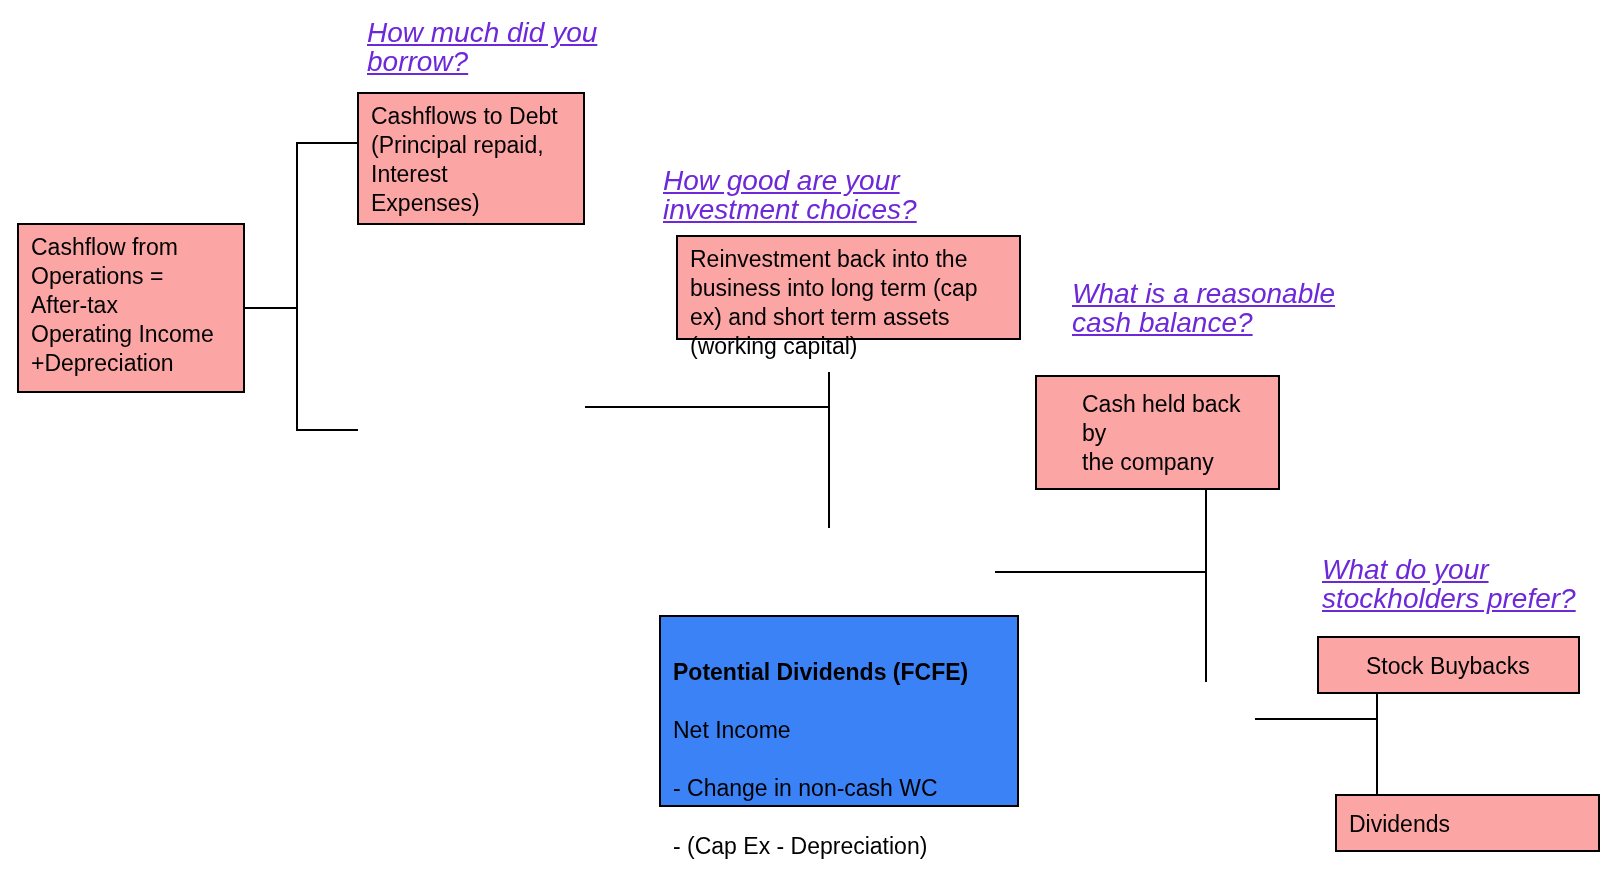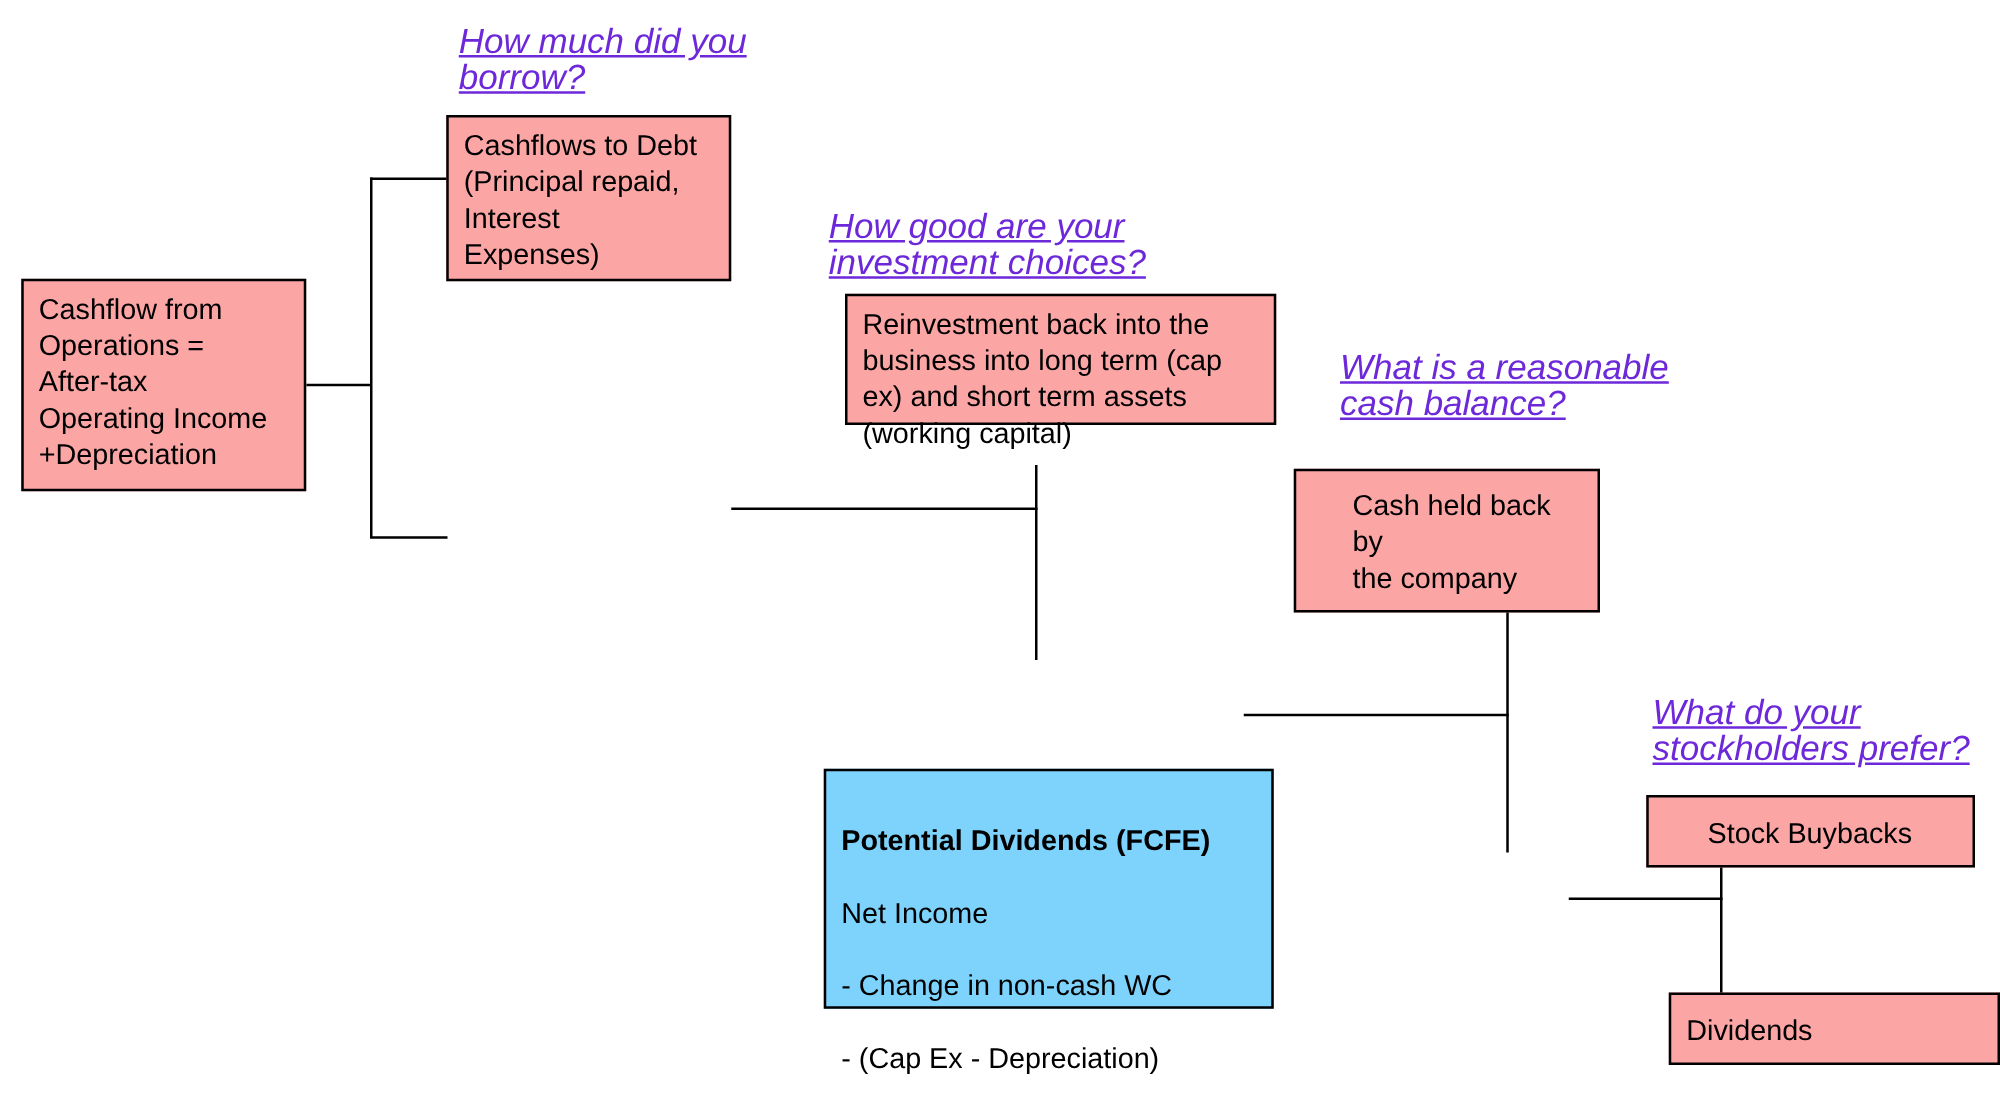--- a/index.html
+++ b/index.html
@@ -25,21 +25,21 @@
     color: #000000;
     padding: 8px 10px 6px 12px;
     white-space: pre-line;
   }
   .box.vcenter {
     display: flex;
     flex-direction: column;
     justify-content: center;
   }
   .box.shaded {
-    background: #7dd3fc;
+    background: #3b82f6;
   }
   .annot {
     position: absolute;
     font-size: 28px;
     line-height: 29px;
     font-style: italic;
     color: #6d28d9;
     white-space: pre-line;
     text-decoration: underline;
   }

